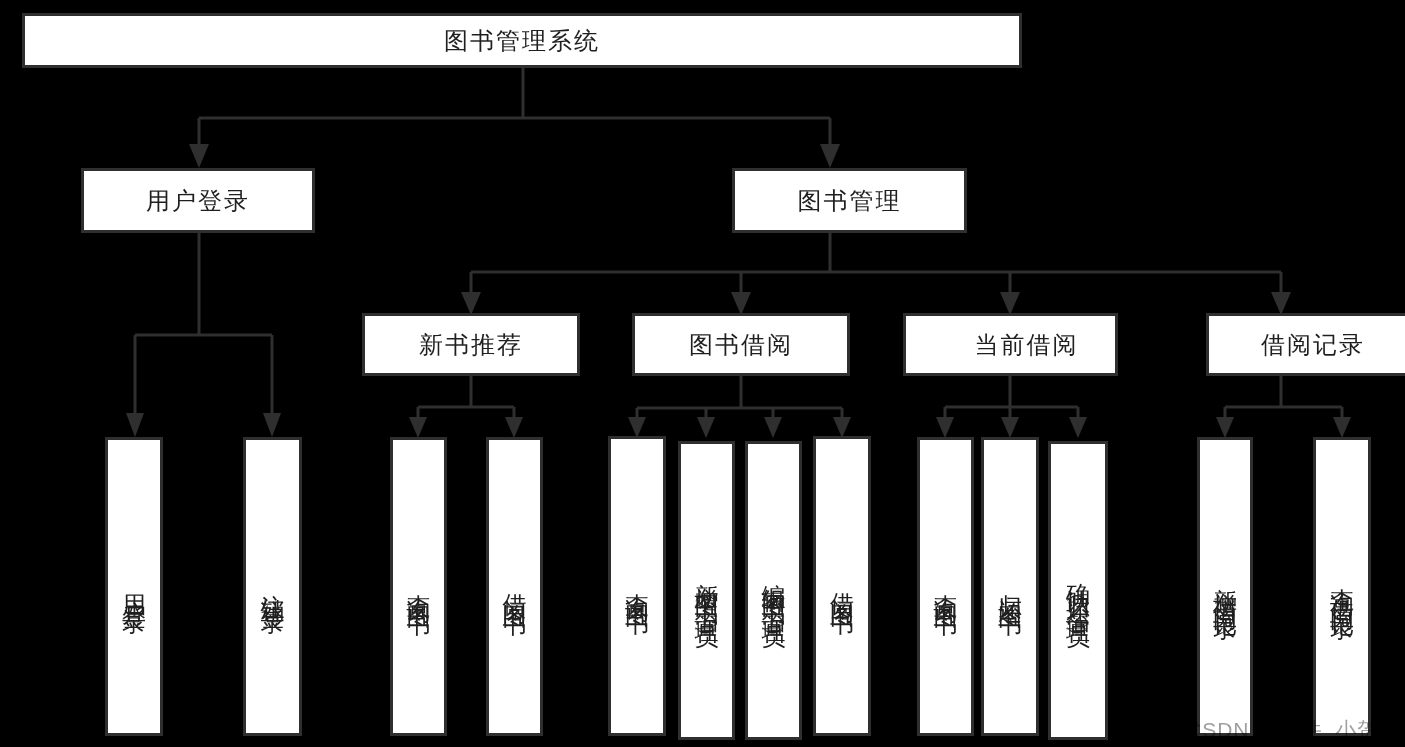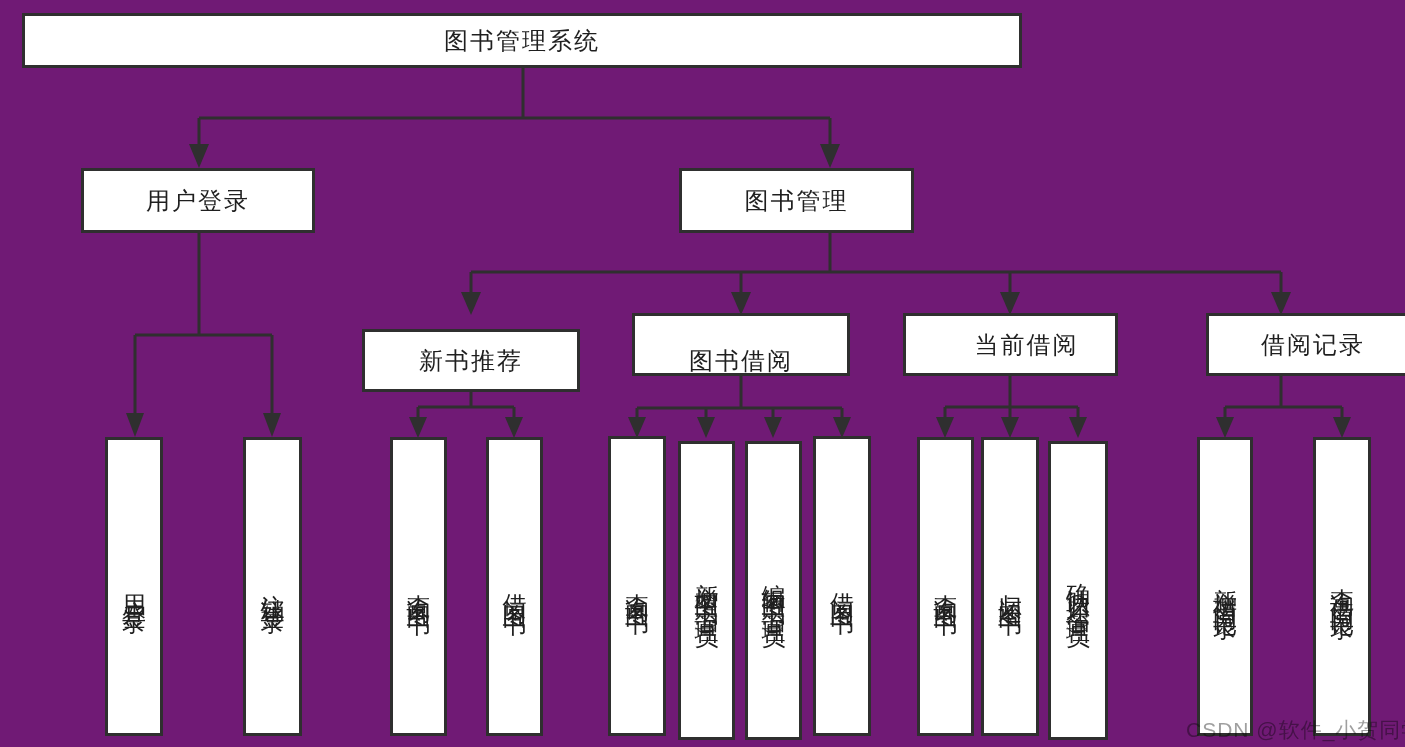--- a/index.html
+++ b/index.html
@@ -5,21 +5,21 @@
   html, body {
     margin: 0; padding: 0;
     width: 1405px; height: 747px;
     background: #ffffff;
     overflow: hidden;
     font-family: "Liberation Sans", "DejaVu Sans", sans-serif;
   }
   #stage {
     position: relative;
     width: 1405px; height: 747px;
-    background: #701a75;
+    background: #000000;
   }
   #connectors {
     position: absolute; left: 0; top: 0;
     width: 1405px; height: 747px;
     z-index: 1;
   }
   .box {
     position: absolute;
     box-sizing: border-box;
     background: #ffffff;
@@ -105,28 +105,28 @@
     </g>
   </svg>
 
   <div class="box h" style="left:22px; top:13px; width:1000px; height:55px;">
     <span class="lbl">图书管理系统</span>
   </div>
 
   <div class="box h" style="left:81px; top:168px; width:234px; height:65px;">
     <span class="lbl">用户登录</span>
   </div>
-  <div class="box h" style="left:679px; top:168px; width:235px; height:65px;">
+  <div class="box h" style="left:732px; top:168px; width:235px; height:65px;">
     <span class="lbl">图书管理</span>
   </div>
 
-  <div class="box h" style="left:362px; top:329px; width:218px; height:63px;">
+  <div class="box h" style="left:362px; top:313px; width:218px; height:63px;">
     <span class="lbl">新书推荐</span>
   </div>
-  <div class="box h" style="left:632px; top:313px; width:218px; height:63px;align-items:flex-end;">
+  <div class="box h" style="left:632px; top:313px; width:218px; height:63px;">
     <span class="lbl">图书借阅</span>
   </div>
   <div class="box h" style="left:903px; top:313px; width:215px; height:63px;padding-left:32px;">
     <span class="lbl">当前借阅</span>
   </div>
   <div class="box h" style="left:1174px; top:313px; width:214px; height:63px;margin-left:32px;">
     <span class="lbl">借阅记录</span>
   </div>
 
   <div class="box v" style="left:105px; top:437px; width:58px; height:299px;">

